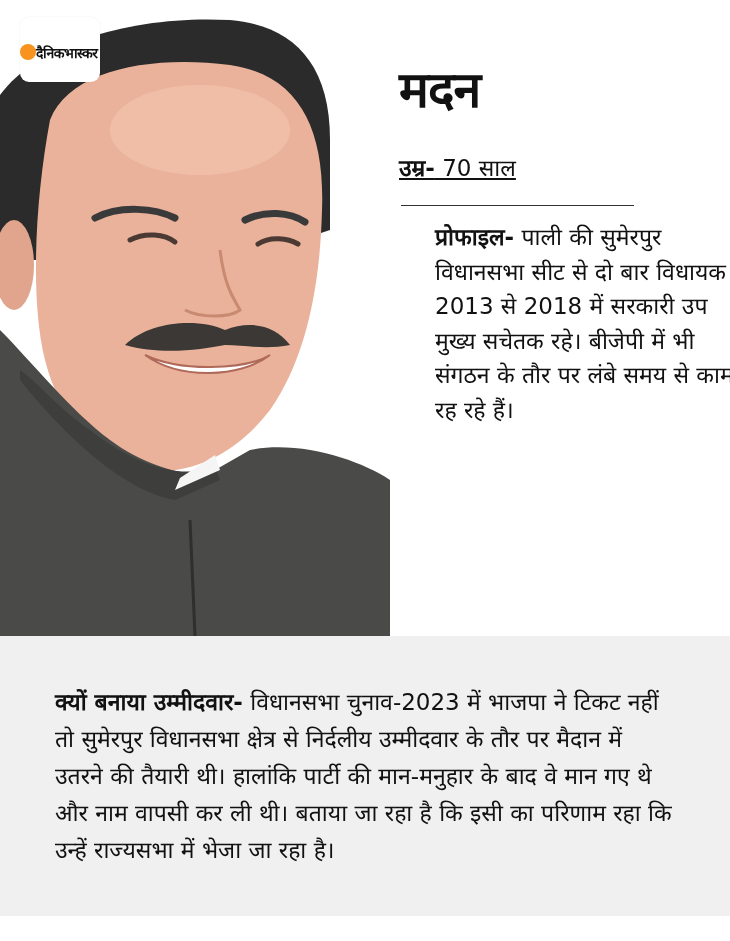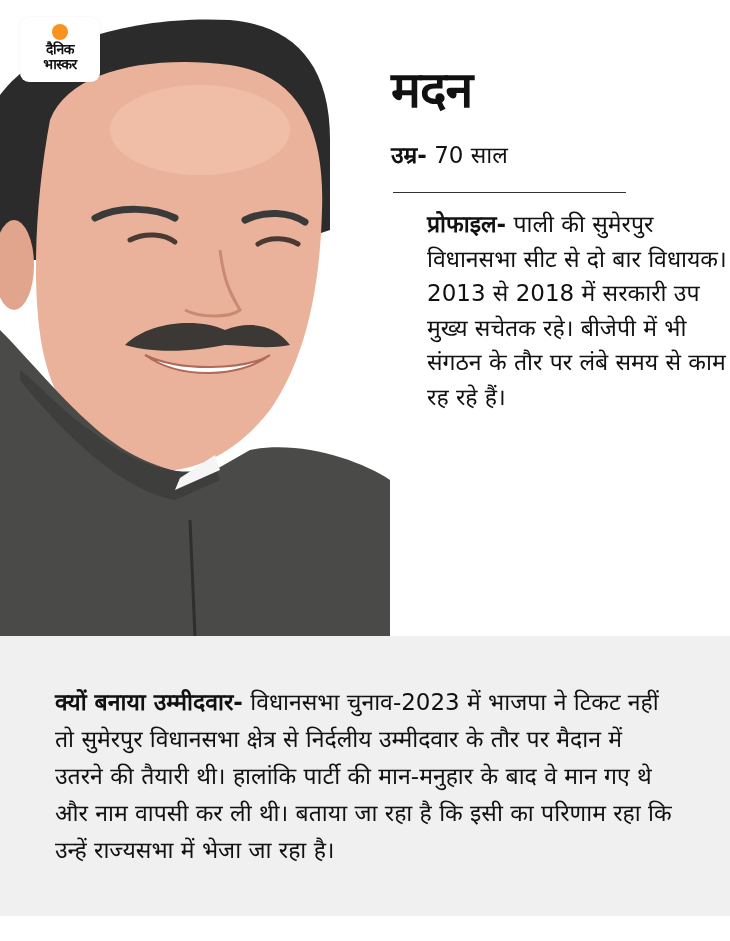--- a/index.html
+++ b/index.html
@@ -9,29 +9,29 @@
     .photo {
       position: absolute; left: 0; top: 0; width: 390px; height: 636px; overflow: hidden;
       background: #ffffff;
     }
     .photo svg { display: block; }
 
     .logo {
       position: absolute; left: 20px; top: 17px; width: 80px; height: 65px;
       background: #ffffff; border-radius: 9px;
       box-shadow: 0 0 2px rgba(0,0,0,0.08);
-      display: flex; flex-direction: column; align-items: center; justify-content: flex-start;
+      display: flex; flex-direction: row; align-items: center; justify-content: flex-start;
       padding-top: 7px;
     }
     .logo-sun { width: 16px; height: 16px; border-radius: 50%; background: #f7931e; margin-bottom: 2px; }
     .logo-line { font-family: "DejaVu Sans", sans-serif; font-weight: bold; font-size: 14px; line-height: 15px; color: #111; letter-spacing: -0.5px; }
 
-    .info { position: absolute; left: 391px; top: 58px; width: 320px; }
+    .info { position: absolute; left: 399px; top: 58px; width: 320px; }
     .name { font-family: "DejaVu Sans", sans-serif; font-weight: bold; font-size: 50px; line-height: 64px; color: #111; letter-spacing: -1px; }
-    .facts { margin-top: 16px; }
+    .facts { margin-top: 29px; text-decoration: underline; }
     .fact { font-family: "DejaVu Sans", sans-serif; font-size: 23px; line-height: 34px; color: #111; white-space: nowrap; }
     .fact b { font-weight: bold; }
     .divider { width: 233px; height: 1px; background: #333; margin: 20px 0 14px 2px; }
     .profile { font-family: "DejaVu Sans", sans-serif; font-size: 23px; line-height: 34.5px; color: #111; width: 320px; margin-left: 36px; }
     .profile b { font-weight: bold; }
 
     .why-box {
       position: absolute; left: 0; top: 636px; width: 730px; height: 280px;
       background: #f0f0f0;
       display: flex; align-items: center; justify-content: center;

